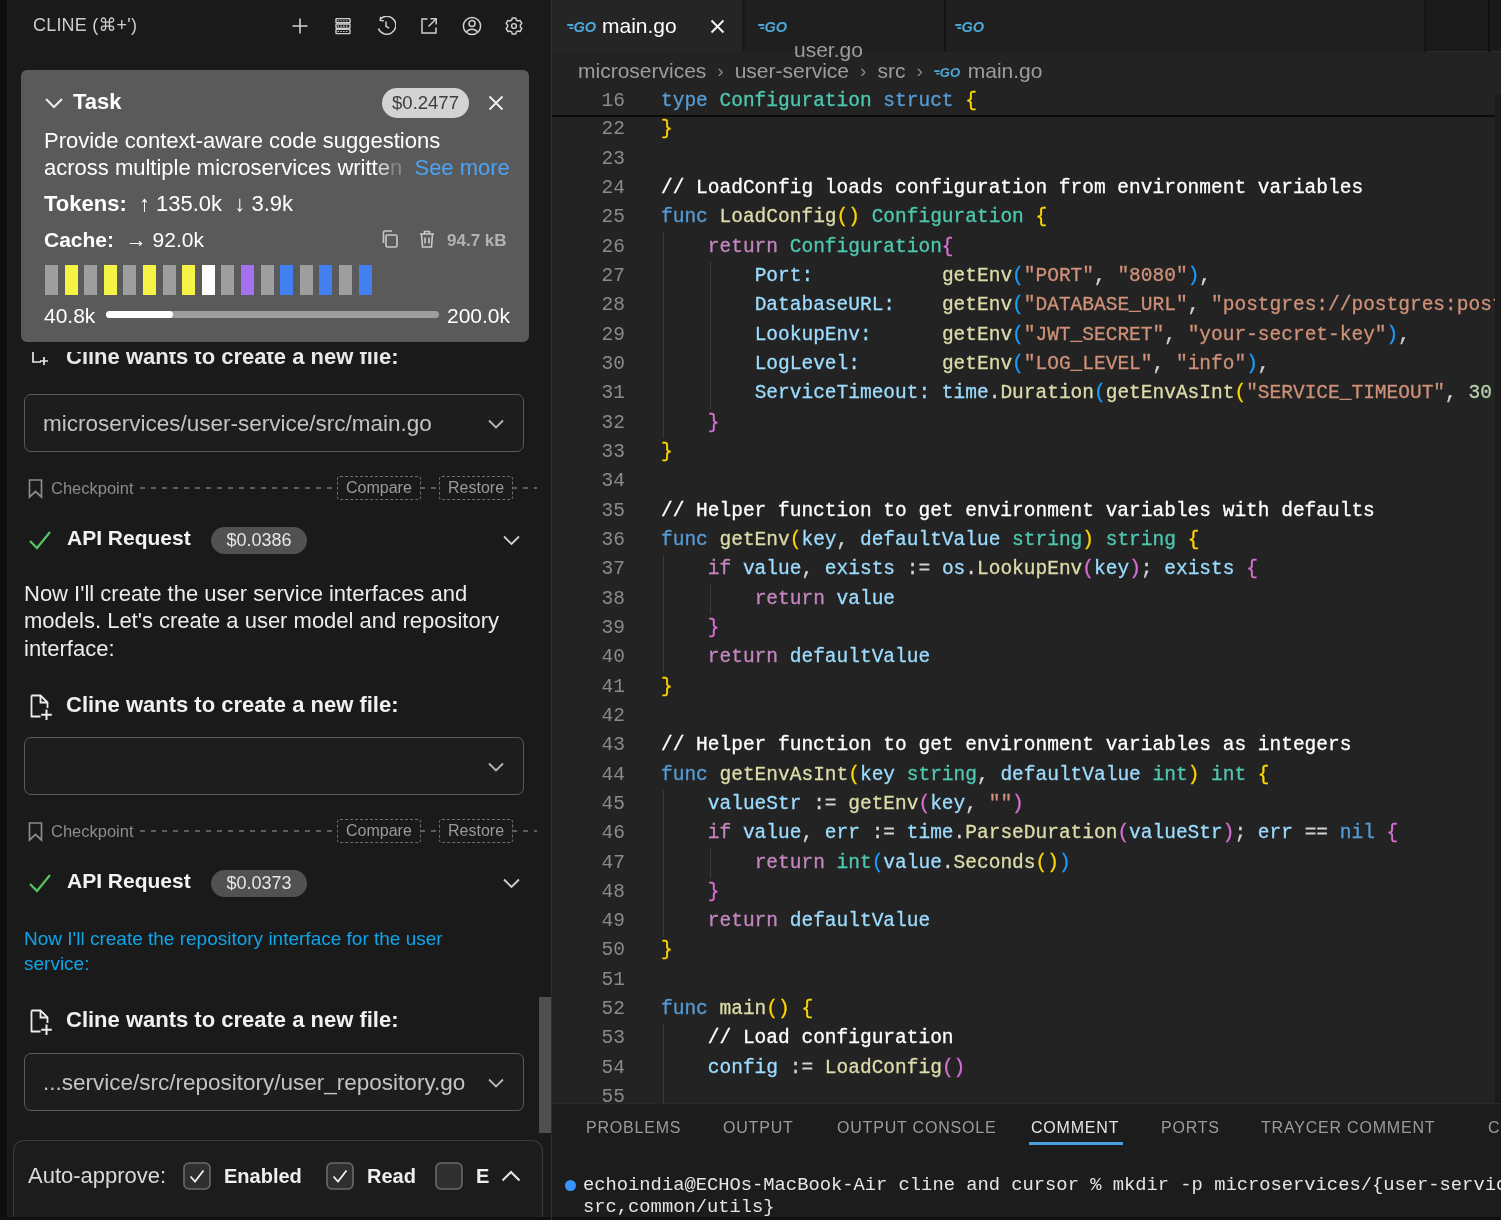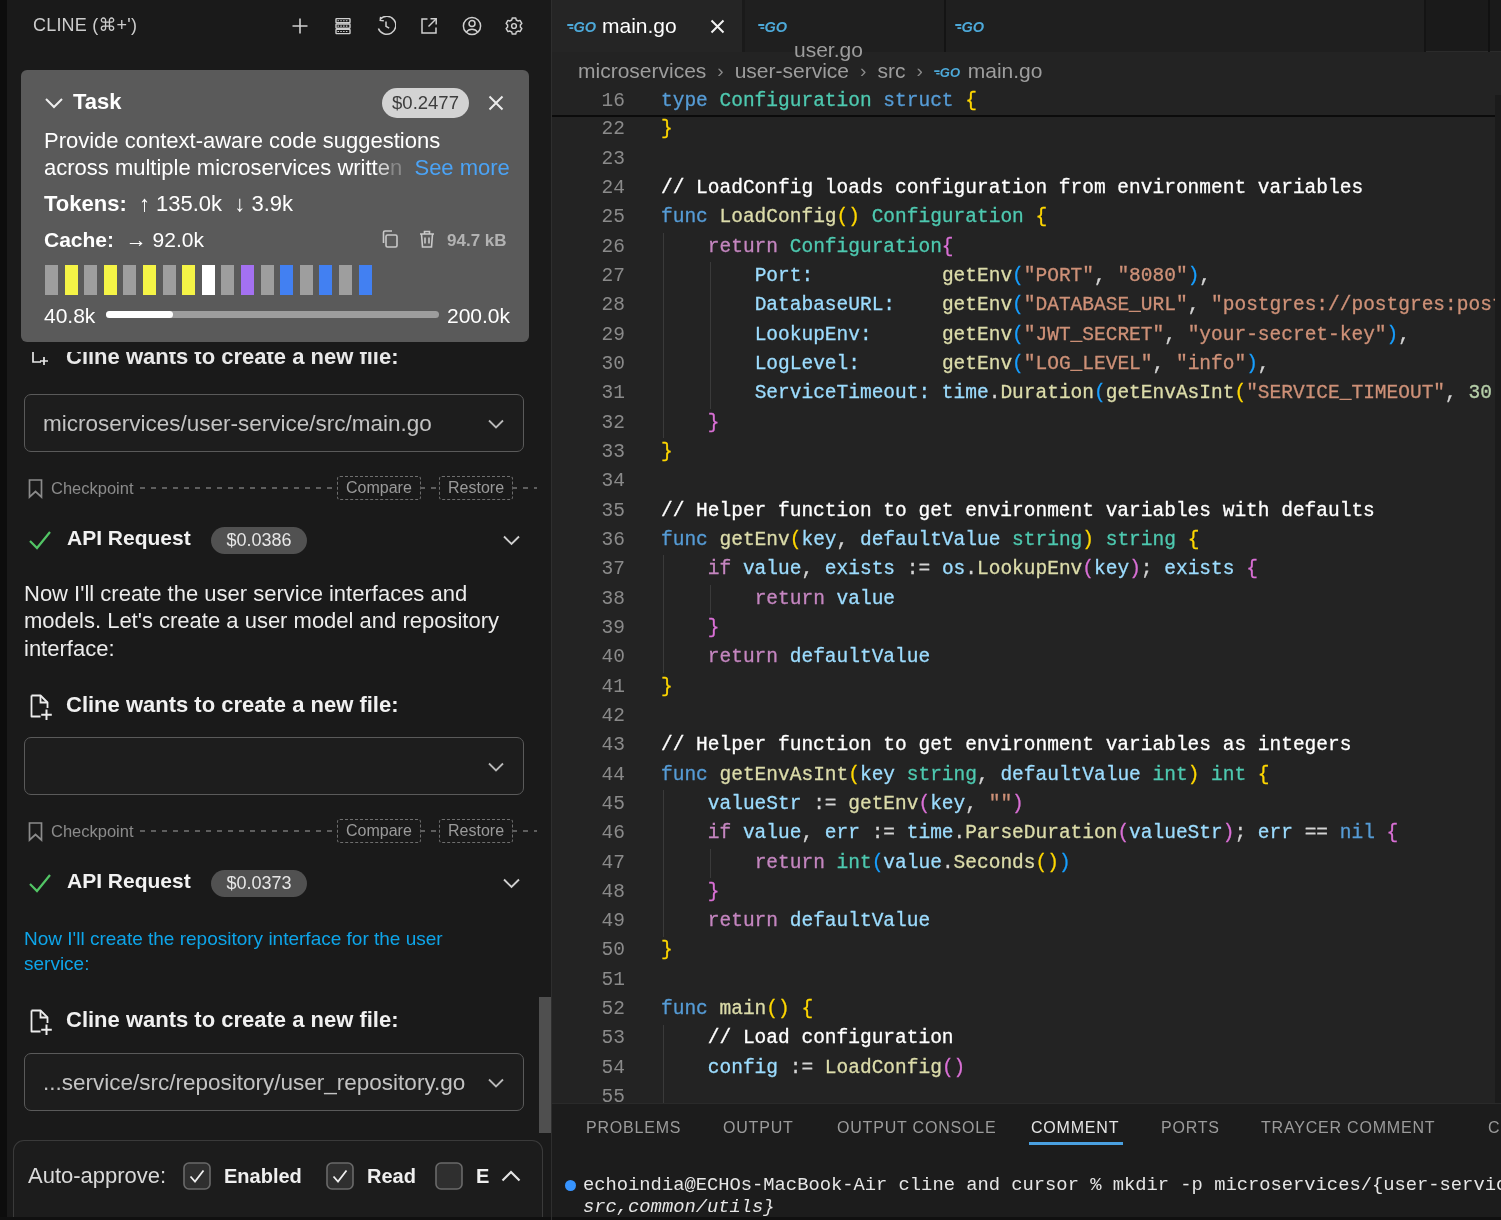--- a/index.html
+++ b/index.html
@@ -364,16 +364,16 @@
     <div class="abs ptab" style="left:35px;">PROBLEMS</div>
     <div class="abs ptab" style="left:172px;">OUTPUT</div>
     <div class="abs ptab" style="left:286px;">OUTPUT CONSOLE</div>
     <div class="abs ptab" style="left:480px;color:#e5e5e5;">COMMENT</div>
     <div class="abs" style="left:478px;top:1142px;width:94px;height:2.5px;background:#4aa0e0;"></div>
     <div class="abs ptab" style="left:610px;">PORTS</div>
     <div class="abs ptab" style="left:710px;">TRAYCER COMMENT</div>
     <div class="abs ptab" style="left:937px;">COMMENTS</div>
     <div class="abs" style="left:14px;top:1180px;width:11px;height:11px;border-radius:50%;background:#3794ff;"></div>
     <div class="abs mono" style="left:32px;top:1174px;font-size:18.8px;color:#e6e6e6;white-space:pre;">echoindia@ECHOs-MacBook-Air cline and cursor % mkdir -p microservices/{user-service,product-service}/</div>
-    <div class="abs mono" style="left:32px;top:1196px;font-size:18.8px;color:#e6e6e6;white-space:pre;font-style:italic;">src,common/utils}</div>
+    <div class="abs mono" style="left:32px;top:1196px;font-size:18.8px;color:#e6e6e6;white-space:pre;">src,common/utils}</div>
   </div>
 <div class="abs" style="left:0;top:1217px;width:1501px;height:3px;background:#101010;"></div>
 </div>
 
 </body></html>

